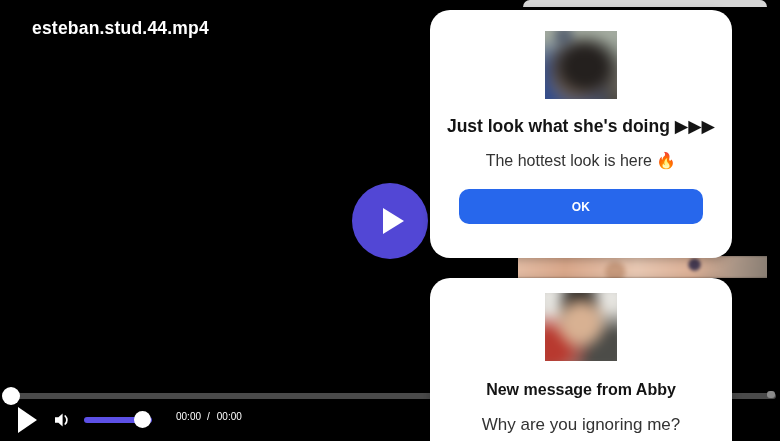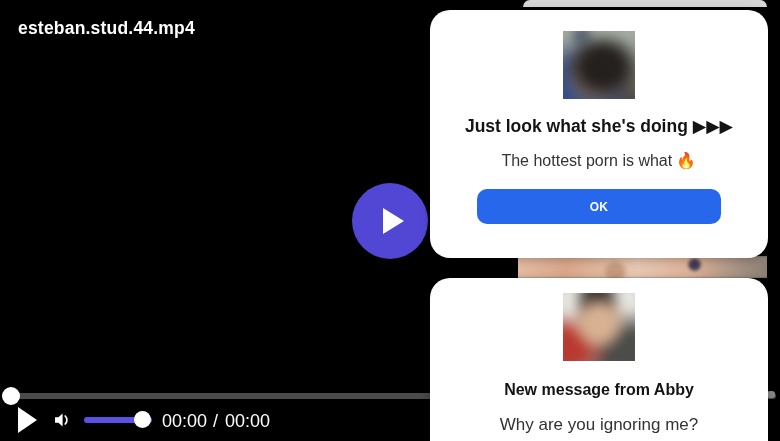--- a/index.html
+++ b/index.html
@@ -1,55 +1,55 @@
 <!DOCTYPE html>
 <html><head>
 <meta charset="utf-8">
 <style>
   html,body{margin:0;padding:0;background:#000;}
   #screen{position:relative;width:780px;height:441px;background:#000;overflow:hidden;
           font-family:"Liberation Sans","DejaVu Sans",sans-serif;}
 
   
-  .video-title{position:absolute;left:18px;top:18px;color:#fff;font-size:17.5px;
+  .video-title{position:absolute;left:32px;top:18px;color:#fff;font-size:17.5px;
                font-weight:700;letter-spacing:.2px;}
   .big-play{position:absolute;left:352px;top:183px;width:76px;height:76px;border-radius:50%;
             background:#5247d5;display:flex;align-items:center;justify-content:center;cursor:pointer;}
   .big-play .tri{width:0;height:0;border-top:13px solid transparent;border-bottom:13px solid transparent;
                  border-left:21px solid #fff;margin-left:7px;}
 
   .progress-track{position:absolute;left:4px;top:393px;width:772px;height:6px;
                   background:#4a4a4a;border-radius:3px;}
   .progress-thumb{position:absolute;left:2px;top:387px;width:18px;height:18px;border-radius:50%;
                   background:#fff;}
   .small-play{position:absolute;left:18px;top:407px;width:0;height:0;
               border-top:13px solid transparent;border-bottom:13px solid transparent;
               border-left:19px solid #fff;cursor:pointer;}
   .volume-btn{position:absolute;left:50px;top:408px;width:24px;height:24px;cursor:pointer;}
   .volume-track{position:absolute;left:84px;top:417px;width:68px;height:6px;background:#5c50e6;
                 border-radius:3px;cursor:pointer;}
   .volume-thumb{position:absolute;left:134px;top:411px;width:17px;height:17px;border-radius:50%;
                 background:#fff;}
-  .time-display{position:absolute;left:162px;top:411px;color:#fff;font-size:18px;}
+  .time-display{position:absolute;left:176px;top:411px;color:#fff;font-size:10px;}
   .time-display .sep{margin:0 7px 0 6px;}
 
   
   .stacked-peek{position:absolute;left:523px;top:0;width:244px;height:7px;background:#d6d6d6;
                 border-radius:10px 10px 0 0;}
   .page-peek{position:absolute;left:518px;top:256px;width:249px;height:22px;overflow:hidden;}
   .page-peek .art{width:100%;height:100%;filter:blur(1.5px);transform:scale(1.1);
     background:
       radial-gradient(circle at 69% 40%, #453a52 0 4px, transparent 7px),
       radial-gradient(circle at 40% 70%, #c79a7d 0 6px, transparent 12px),
       linear-gradient(95deg,#e6c2ab 0%,#d9a78a 22%,#e8c8b3 48%,#dcb096 68%,#a89485 84%,#7d756c 100%);}
   .scrollbar-dot{position:absolute;left:767px;top:391px;width:8px;height:7px;background:#8a8a8a;
                  border-radius:3px;}
 
   
-  .card{position:absolute;left:430px;width:338px;background:#fff;text-align:center;
+  .card{position:absolute;left:430px;width:302px;background:#fff;text-align:center;
         box-shadow:0 2px 10px rgba(0,0,0,.25);}
   .card-1{top:10px;height:248px;border-radius:20px;}
   .card-2{top:278px;height:200px;border-radius:20px 20px 0 0;}
   .thumb{width:72px;height:68px;margin:0 auto;overflow:hidden;background:#777;}
   .thumb .art{width:100%;height:100%;filter:blur(4px);transform:scale(1.2);}
   .art-1{background:
       radial-gradient(circle at 30% 14%, #5a6472 0 7px, transparent 9px),
       radial-gradient(ellipse at 55% 52%, #24201e 0 28%, transparent 58%),
       radial-gradient(ellipse at 45% 62%, #7a6a5e 0 24%, transparent 52%),
       radial-gradient(ellipse at 22% 90%, #2e4a8e 0 28%, transparent 58%),
@@ -108,21 +108,21 @@
   <div class="page-peek">
     <div class="art"></div>
   </div>
   <div class="scrollbar-dot"></div>
 
   <div class="card card-1">
     <div class="thumb">
       <div class="art art-1"></div>
     </div>
     <div class="card-heading">Just look what she's doing ▶▶▶</div>
-    <div class="card-subtext">The hottest porn is what 🔥</div>
+    <div class="card-subtext">The hottest look is here 🔥</div>
     <button class="ok-button">OK</button>
   </div>
 
   <div class="card card-2">
     <div class="thumb">
       <div class="art art-2"></div>
     </div>
     <div class="card-heading">New message from Abby</div>
     <div class="card-subtext">Why are you ignoring me?</div>
   </div>

